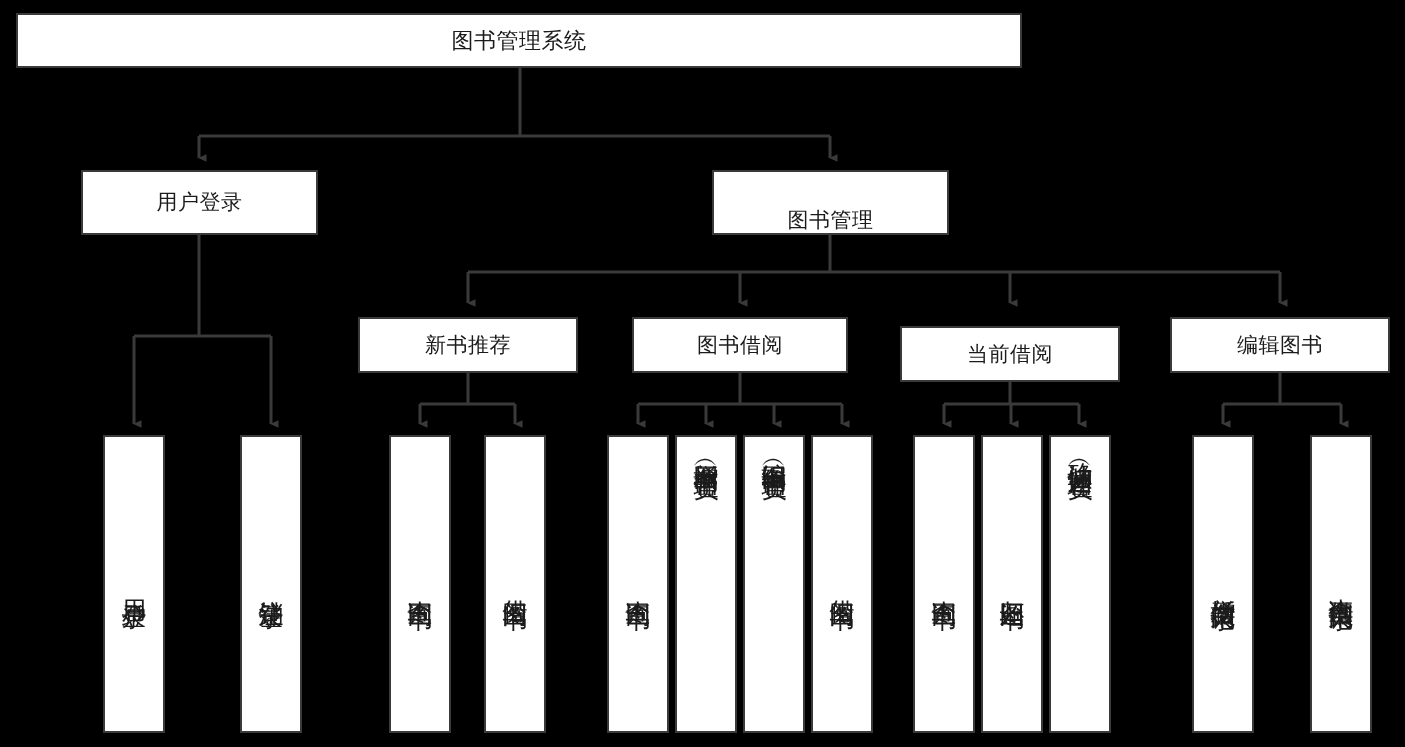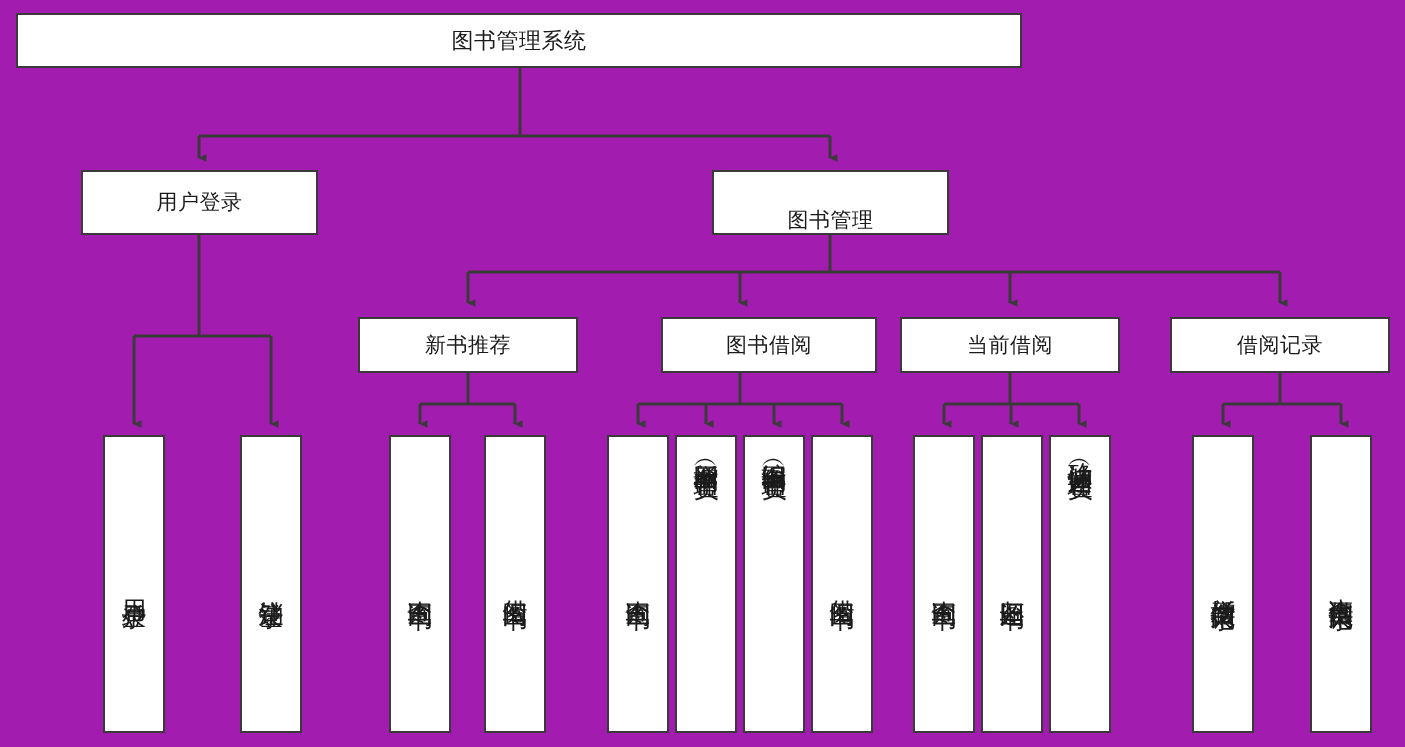--- a/index.html
+++ b/index.html
@@ -8,21 +8,21 @@
     padding: 0;
     background: #ffffff;
   }
   body {
     font-family: "DejaVu Sans", "Liberation Sans", sans-serif;
   }
   #canvas {
     position: relative;
     width: 1405px;
     height: 747px;
-    background: #a21caf;
+    background: #000000;
     overflow: hidden;
     text-decoration: underline;
   }
   #edges {
     position: absolute;
     left: 0;
     top: 0;
     width: 1405px;
     height: 747px;
   }
@@ -147,28 +147,28 @@
   <div class="node horiz" style="left:81px; top:170px; width:237px; height:65px;">
     <span class="label">用户登录</span>
   </div>
   <div class="node horiz" style="left:712px; top:170px; width:237px; height:65px;align-items:flex-end;">
     <span class="label">图书管理</span>
   </div>
 
   <div class="node horiz" style="left:358px; top:317px; width:220px; height:56px;">
     <span class="label">新书推荐</span>
   </div>
-  <div class="node horiz" style="left:661px; top:317px; width:216px; height:56px;">
+  <div class="node horiz" style="left:632px; top:317px; width:216px; height:56px;">
     <span class="label">图书借阅</span>
   </div>
-  <div class="node horiz" style="left:900px; top:317px; width:220px; height:56px;">
+  <div class="node horiz" style="left:900px; top:326px; width:220px; height:56px;">
     <span class="label">当前借阅</span>
   </div>
   <div class="node horiz" style="left:1170px; top:317px; width:220px; height:56px;">
-    <span class="label">借阅记录</span>
+    <span class="label">编辑图书</span>
   </div>
 
   <div class="node vert center" style="left:103px; top:435px; width:62px; height:298px;">
     <span class="label">用户登录</span>
   </div>
   <div class="node vert center" style="left:240px; top:435px; width:62px; height:298px;">
     <span class="label">注销登录</span>
   </div>
 
   <div class="node vert center" style="left:389px; top:435px; width:62px; height:298px;">

